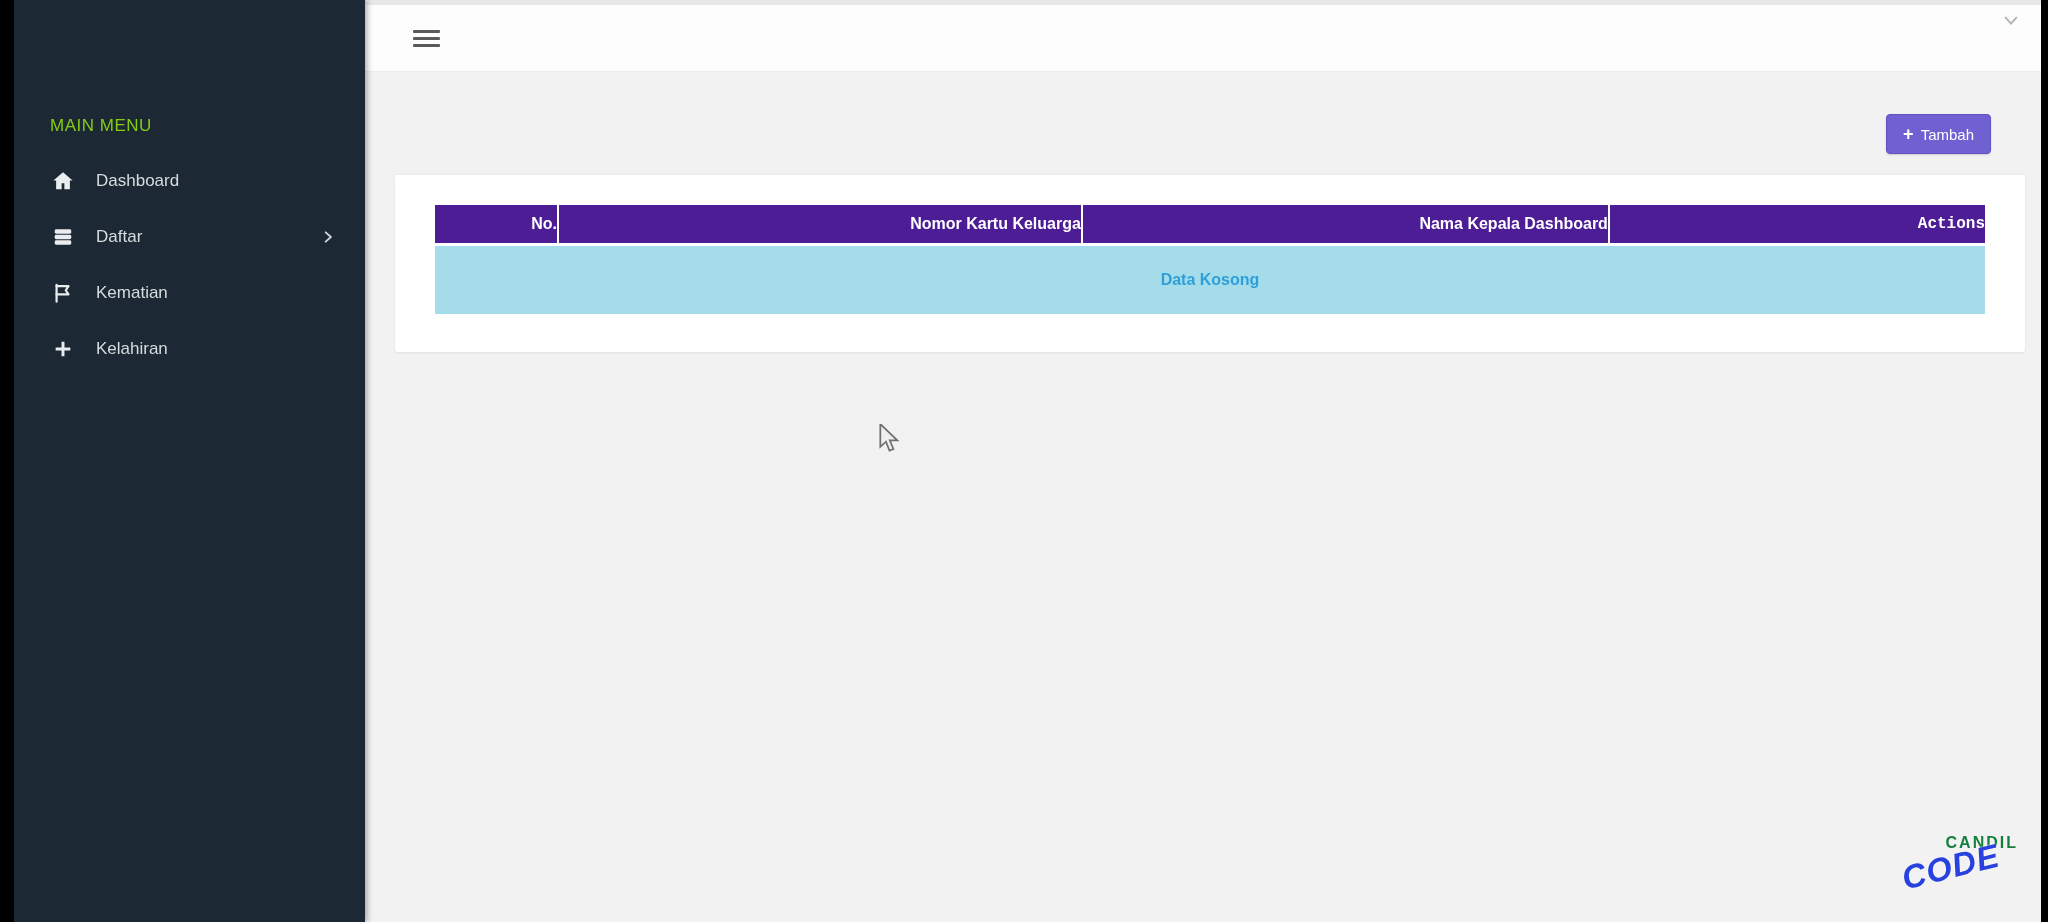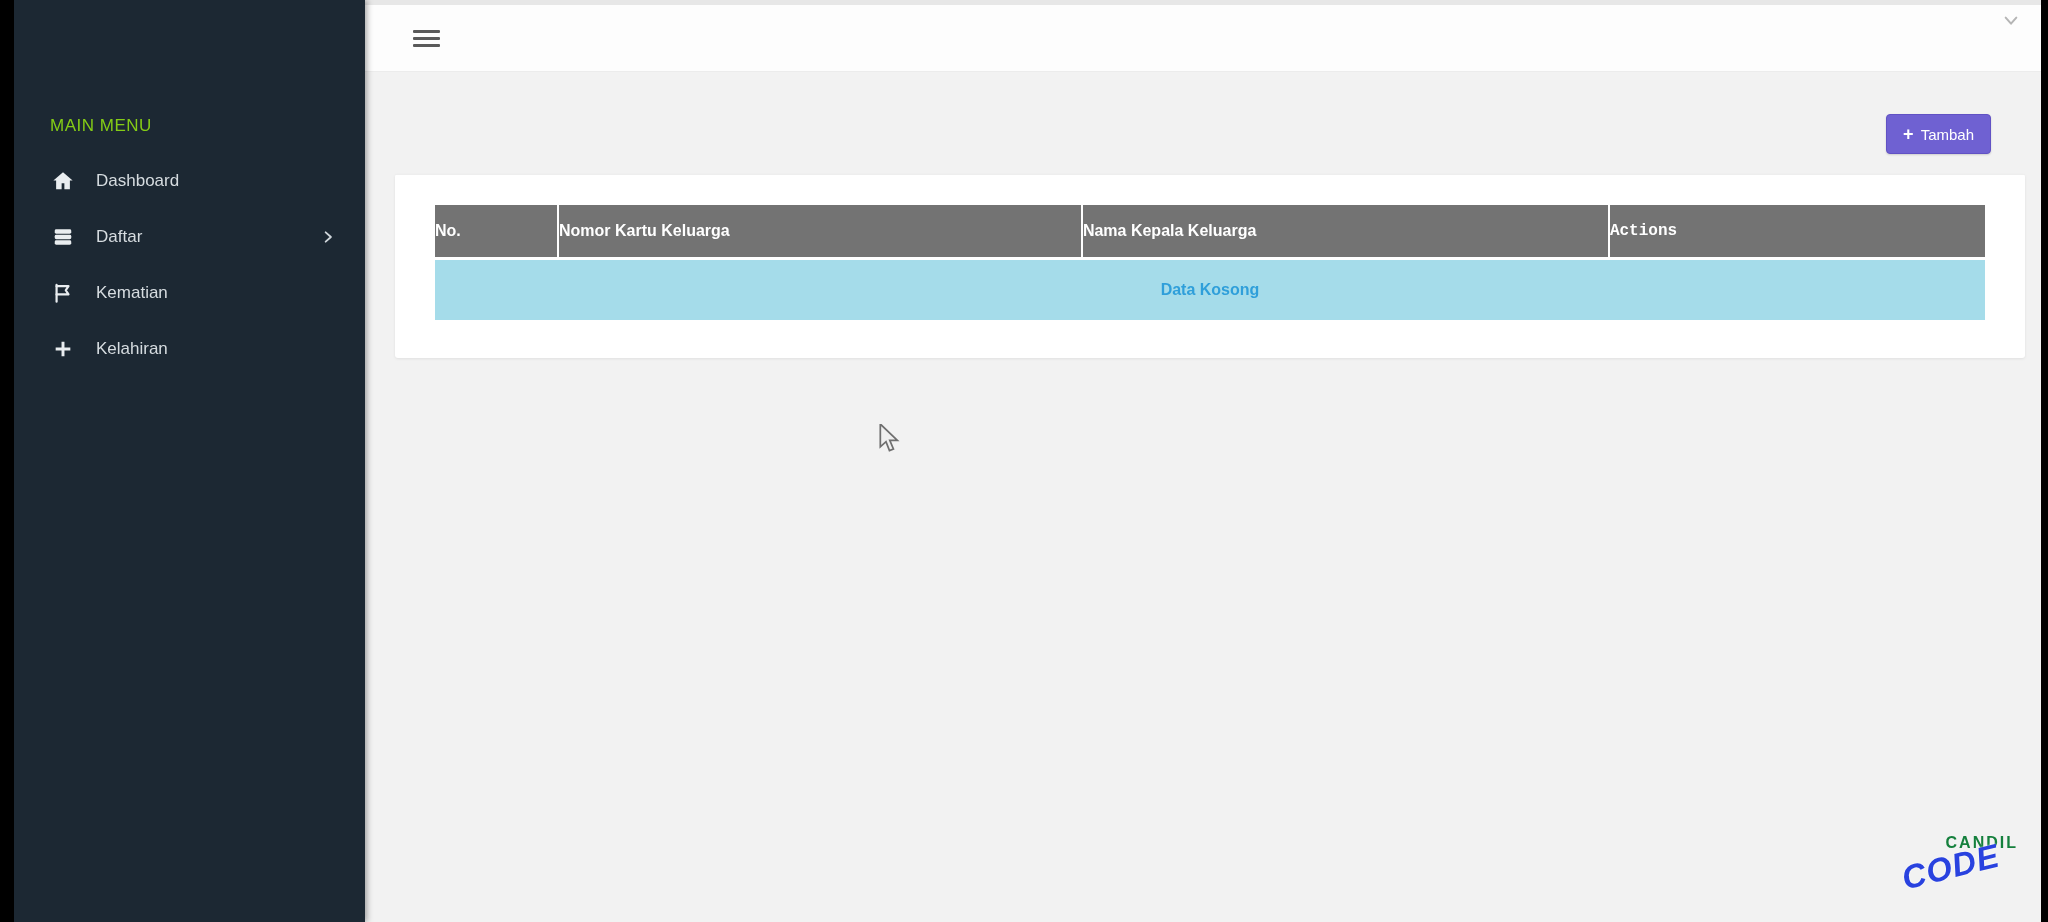--- a/index.html
+++ b/index.html
@@ -85,30 +85,30 @@
   }
   .card-divider {
     border-bottom:1px solid #eeeeee;
     margin:20px -40px 0 -40px;
   }
   table.data-table {
     margin-top:30px; width:100%;
     border-collapse:separate; border-spacing:0;
   }
   .data-table th {
-    background:#737373; color:#fff;
+    background:#4c1d95; color:#fff;
     font-size:16px; font-weight:bold;
-    height:55px; text-align:left; vertical-align:middle;
+    height:41px; text-align:right; vertical-align:middle;
     border-right:2px solid #fff; border-bottom:3px solid #fff;
   }
   .data-table th:last-child { border-right:none; }
   .data-table td.empty-cell {
     background:#a5dcea; color:#2f9fda;
     font-size:16px; font-weight:bold;
-    height:60px; text-align:center; vertical-align:middle;
+    height:68px; text-align:center; vertical-align:middle;
   }
   .col-no { width:8%; } .col-nkk { width:33.8%; } .col-nama { width:34%; } .col-actions { width:24.2%;font-family:Liberation Mono, monospace; }
 
   
   .cursor { position:absolute; left:876px; top:424px; z-index:9; pointer-events:none; }
   .watermark {
     position:absolute; right:30px; bottom:30px;
     text-align:right; z-index:5; pointer-events:none;
   }
   .wm-line1 {
@@ -206,21 +206,21 @@
       </div>
 
       <section class="card">
         <div class="card-divider"></div>
 
         <table class="data-table">
           <thead>
             <tr>
               <th class="col-no">No.</th>
               <th class="col-nkk">Nomor Kartu Keluarga</th>
-              <th class="col-nama">Nama Kepala Keluarga</th>
+              <th class="col-nama">Nama Kepala Dashboard</th>
               <th class="col-actions">Actions</th>
             </tr>
           </thead>
           <tbody>
             <tr>
               <td class="empty-cell" colspan="4">Data Kosong</td>
             </tr>
           </tbody>
         </table>
       </section>

